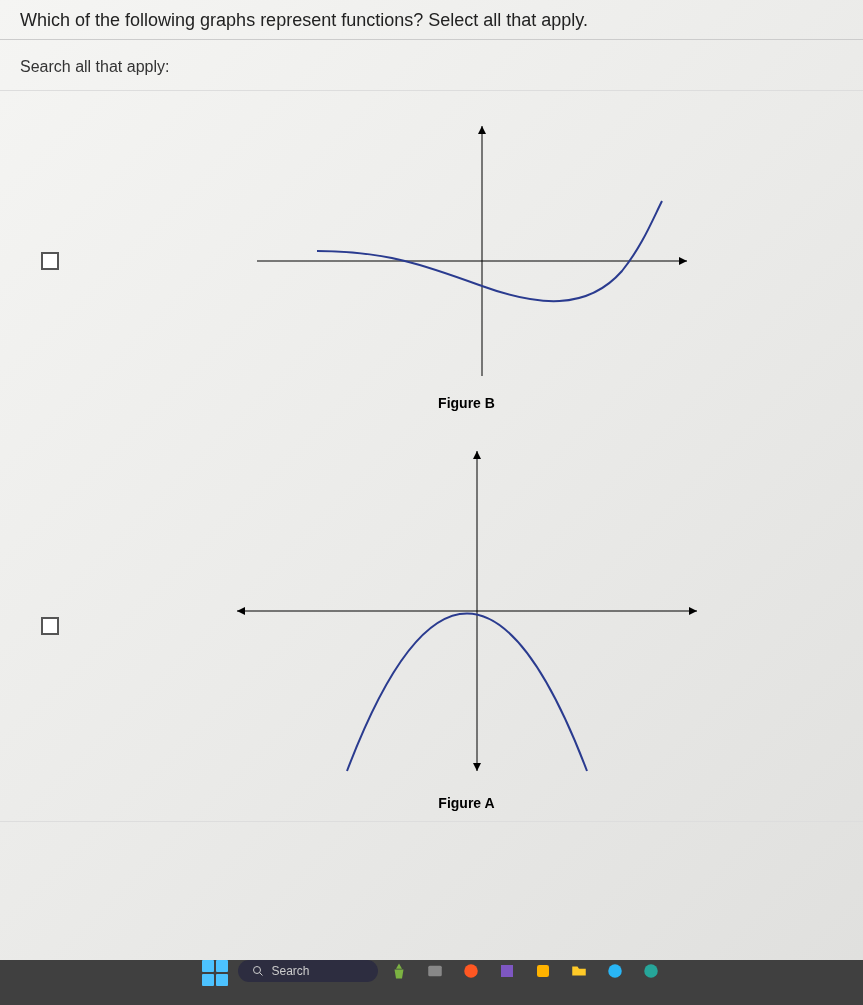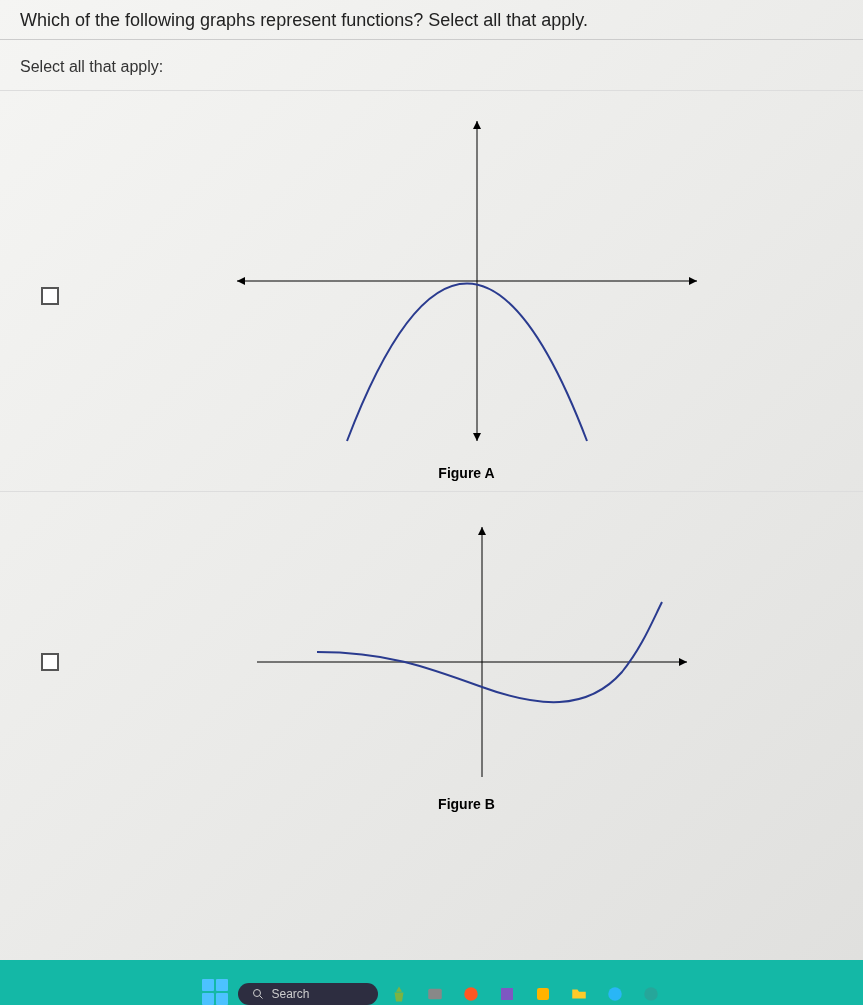--- a/index.html
+++ b/index.html
@@ -62,23 +62,23 @@
       font-size: 14px;
       color: #000;
       margin-top: 4px;
     }
     .taskbar {
       position: absolute;
       bottom: 0;
       left: 0;
       right: 0;
       height: 45px;
-      background: #14b8a6;
-      display: flex;
-      align-items: flex-end;
+      background: #404040;
+      display: flex;
+      align-items: flex-start;
       justify-content: center;
       gap: 10px;
     }
     .start-btn {
       width: 26px; height: 26px;
       display: grid;
       grid-template-columns: 1fr 1fr;
       grid-template-rows: 1fr 1fr;
       gap: 2px;
       cursor: pointer;
@@ -100,21 +100,39 @@
     .tb-icons { display:flex; gap:14px; align-items:center; }
     .tb-icon { width:22px; height:22px; border-radius:4px; cursor:pointer; display:flex; align-items:center; justify-content:center; }
   </style>
 </head>
 <body>
 
 <div class="page">
 
   <div class="question-header">Which of the following graphs represent functions? Select all that apply.</div>
 
-  <div class="instruction">Select all that apply:</div>
+  <div class="instruction">Search all that apply:</div>
+
+  <div class="option-row" style="border-bottom:none;">
+    <div class="checkbox-cell">
+      <div class="checkbox"></div>
+    </div>
+    <div class="graph-cell">
+      <svg class="graph-svg" width="480" height="280" viewBox="0 0 480 280">
+
+        <line x1="30" y1="150" x2="460" y2="150" stroke="#000" stroke-width="1"></line>
+        <polygon points="460,150 452,146 452,154" fill="#000"></polygon>
+        <line x1="255" y1="15" x2="255" y2="265" stroke="#000" stroke-width="1"></line>
+        <polygon points="255,15 251,23 259,23" fill="#000"></polygon>
+
+        <path d="M 90 140 C 160 140, 200 155, 255 175 C 310 195, 360 200, 395 160 C 415 135, 425 110, 435 90" fill="none" stroke="#2a3b8f" stroke-width="2"></path>
+      </svg>
+      <div class="figure-label">Figure B</div>
+    </div>
+  </div>
 
   <div class="option-row">
     <div class="checkbox-cell">
       <div class="checkbox"></div>
     </div>
     <div class="graph-cell">
       <svg class="graph-svg" width="500" height="350" viewBox="0 0 500 350">
 
         <line x1="20" y1="170" x2="480" y2="170" stroke="#000" stroke-width="1"></line>
         <polygon points="480,170 472,166 472,174" fill="#000"></polygon>
@@ -122,38 +140,20 @@
         <line x1="260" y1="10" x2="260" y2="330" stroke="#000" stroke-width="1"></line>
         <polygon points="260,10 256,18 264,18" fill="#000"></polygon>
         <polygon points="260,330 256,322 264,322" fill="#000"></polygon>
 
         <path d="M 130 330 Q 250 15 370 330" fill="none" stroke="#2a3b8f" stroke-width="2"></path>
       </svg>
       <div class="figure-label">Figure A</div>
     </div>
   </div>
 
-  <div class="option-row" style="border-bottom:none;">
-    <div class="checkbox-cell">
-      <div class="checkbox"></div>
-    </div>
-    <div class="graph-cell">
-      <svg class="graph-svg" width="480" height="280" viewBox="0 0 480 280">
-
-        <line x1="30" y1="150" x2="460" y2="150" stroke="#000" stroke-width="1"></line>
-        <polygon points="460,150 452,146 452,154" fill="#000"></polygon>
-        <line x1="255" y1="15" x2="255" y2="265" stroke="#000" stroke-width="1"></line>
-        <polygon points="255,15 251,23 259,23" fill="#000"></polygon>
-
-        <path d="M 90 140 C 160 140, 200 155, 255 175 C 310 195, 360 200, 395 160 C 415 135, 425 110, 435 90" fill="none" stroke="#2a3b8f" stroke-width="2"></path>
-      </svg>
-      <div class="figure-label">Figure B</div>
-    </div>
-  </div>
-
 </div>
 
 <div class="taskbar">
   <div class="start-btn">
     <div></div>
       <div></div>
       <div></div>
       <div></div>
   </div>
   <div class="search-box">

